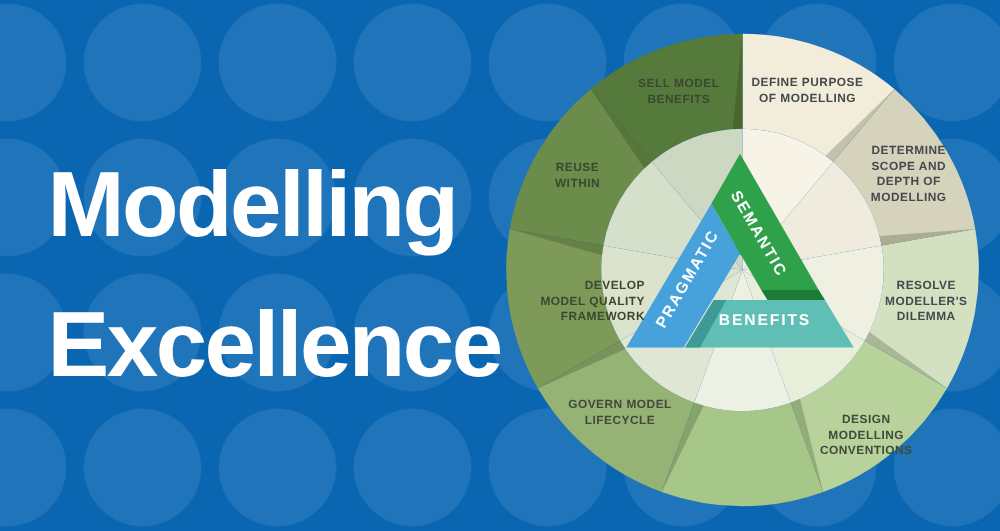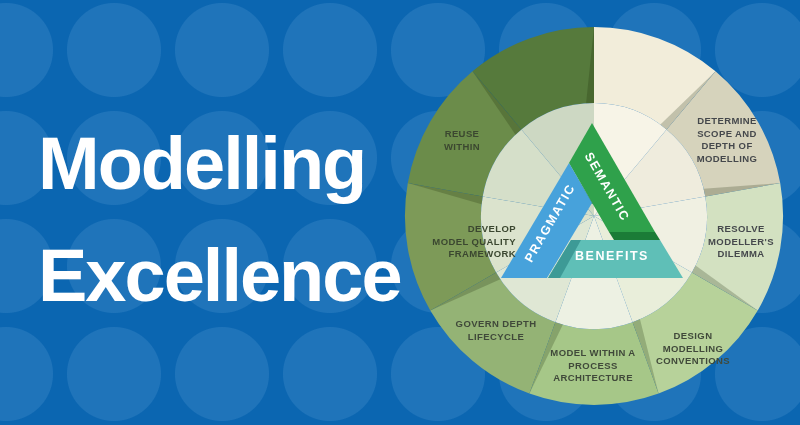--- a/index.html
+++ b/index.html
@@ -104,38 +104,39 @@
     <g>
       <polygon points="592,123 655,232 609,232 569,163" fill="#2fa14b"></polygon>
       <polygon points="571,168 593,204 583,201" fill="#237a4a"></polygon>
       <polygon points="548,278 683,278 660,240 571,240" fill="#5fbfb7"></polygon>
       <polygon points="548,278 560,278 581,240 571,240" fill="#3d9a96"></polygon>
       <polygon points="609,232 655,232 660,240 614,240" fill="#1b7c37"></polygon>
       <polygon points="569,163 592,203 547,278 501,278" fill="#47a2db"></polygon>
     </g>
   </svg>
 
+  <div class="seg-label on-light" style="left:646px;top:73px;">DEFINE PURPOSE
+OF MODELLING</div>
   <div class="seg-label on-light" style="left:727px;top:140px;text-align:center;">DETERMINE
 SCOPE AND
 DEPTH OF
 MODELLING</div>
   <div class="seg-label on-light" style="left:741px;top:242px;">RESOLVE
 MODELLER'S
 DILEMMA</div>
   <div class="seg-label on-mid" style="left:693px;top:349px;">DESIGN
 MODELLING
 CONVENTIONS</div>
-  <div class="seg-label on-mid" style="left:593px;top:366px;">MODEL WITHIN A
-PROCESS
-ARCHITECTURE</div>
-  <div class="seg-label on-mid" style="left:496px;top:331px;">GOVERN DEPTH
+  <div class="seg-label on-mid" style="left:496px;top:331px;">GOVERN MODEL
 LIFECYCLE</div>
   <div class="seg-label on-dark" style="left:446px;top:242px;text-align:right;">DEVELOP
 MODEL QUALITY
 FRAMEWORK</div>
   <div class="seg-label on-dark" style="left:462px;top:141px;">REUSE
 WITHIN</div>
+  <div class="seg-label on-dark" style="left:543px;top:74px;">SELL MODEL
+BENEFITS</div>
 
   <div class="tri-label rot-right" style="left:607px;top:187px;">SEMANTIC</div>
   <div class="tri-label rot-left" style="left:550px;top:223px;">PRAGMATIC</div>
   <div class="tri-label" style="left:612px;top:256px;">BENEFITS</div>
 
 </div>
 
 </body></html>

